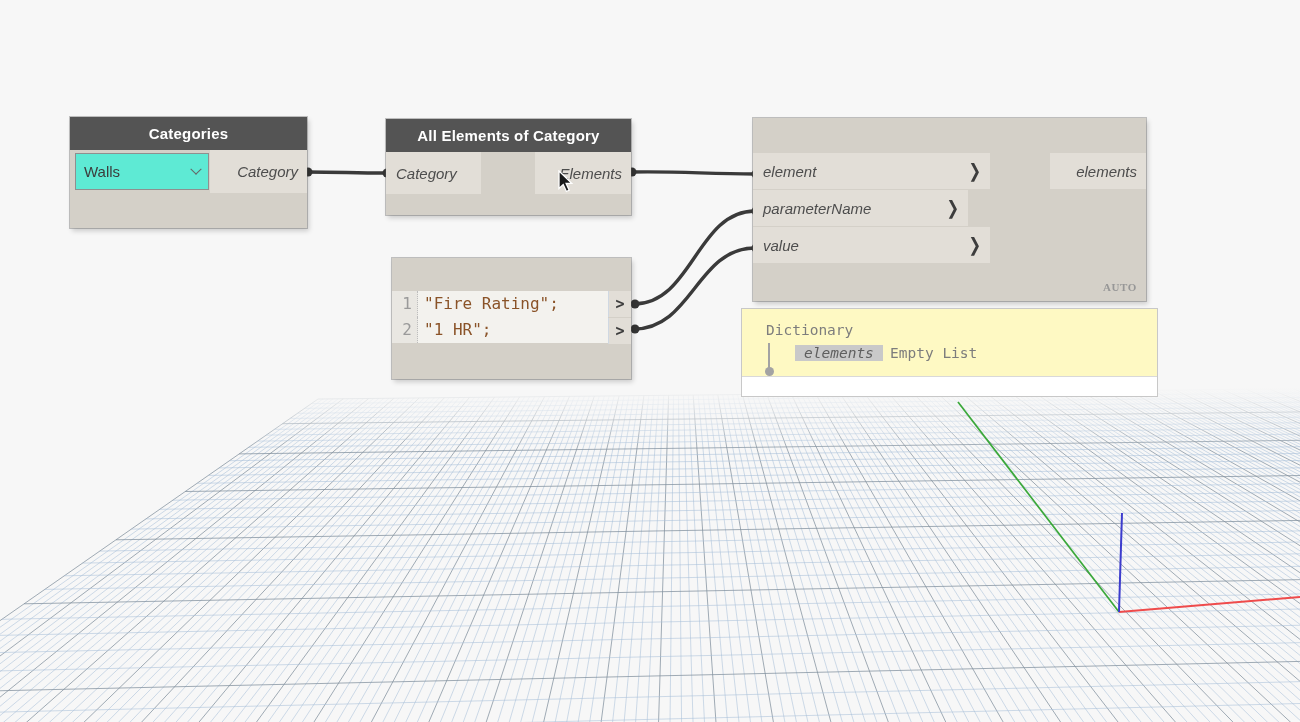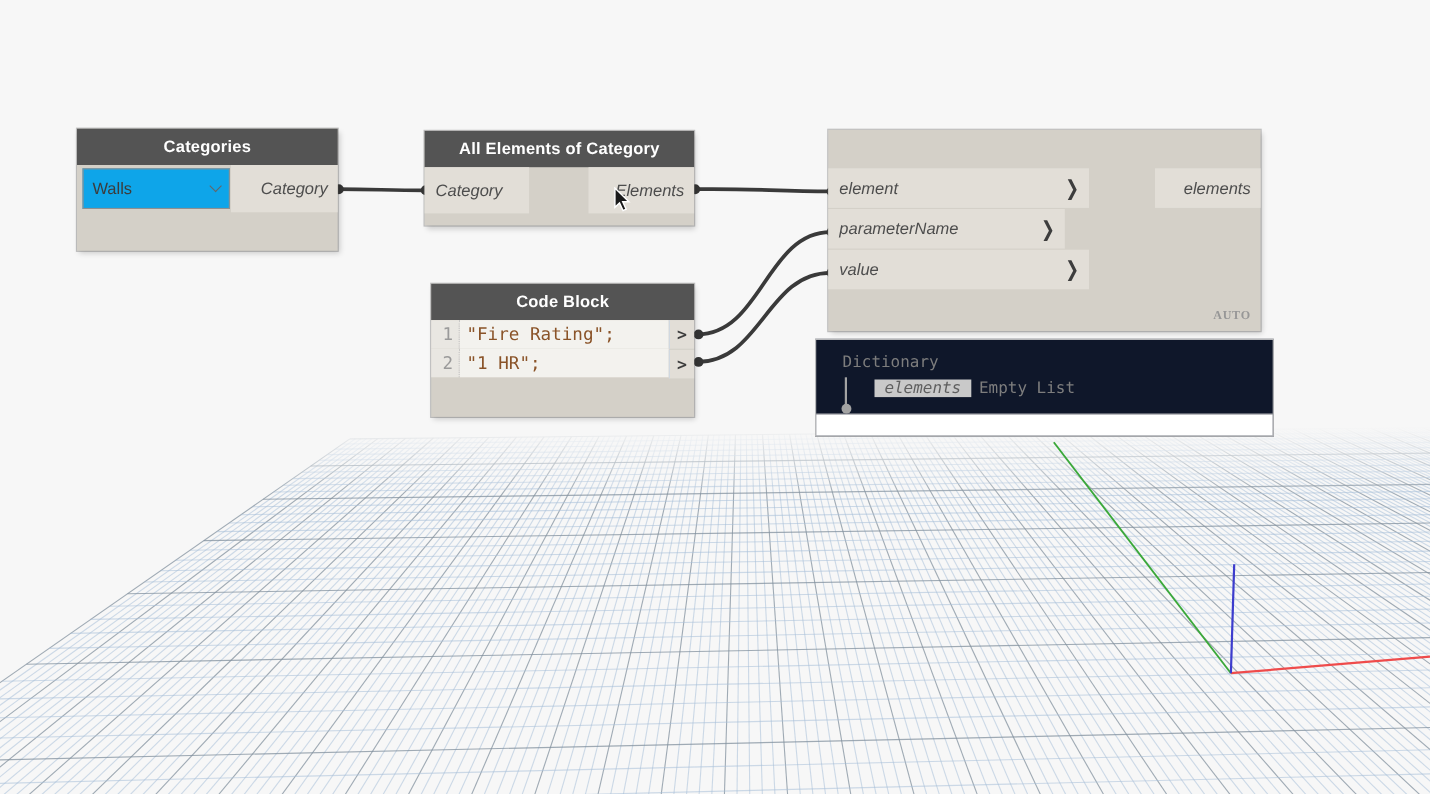--- a/index.html
+++ b/index.html
@@ -21,37 +21,37 @@
   .node-header{position:absolute;left:0;top:0;right:0;height:33px;background:var(--header);
         color:var(--header-text);font-weight:bold;font-size:15px;display:flex;align-items:center;
         justify-content:center;letter-spacing:.2px;}
   .pbox{position:absolute;background:var(--port);color:var(--port-text);font-size:15px;
         display:flex;align-items:center;font-style:italic;}
   .pbox.in{justify-content:flex-start;padding-left:10px;}
   .pbox.out{justify-content:flex-end;padding-right:9px;}
   .chev{margin-left:auto;font-family:"DejaVu Sans",sans-serif;font-weight:bold;color:#3d3d3d;
         font-size:15px;padding-right:9px;transform:scaleY(1.25);}
   
-  .dropdown{position:absolute;background:#0ea5e9;border:1px solid #8f8f8f;color:#3c3c3c;
+  .dropdown{position:absolute;background:#5eead4;border:1px solid #8f8f8f;color:#3c3c3c;
         font-size:15px;display:flex;align-items:center;padding:0 8px;}
   .caret{width:8px;height:8px;border-right:1.6px solid #666;border-bottom:1.6px solid #666;
         transform:rotate(45deg) translate(-2px,-2px);margin-left:auto;}
   
   .cb-row{position:absolute;display:flex;font-family:"DejaVu Sans Mono","Liberation Mono",monospace;
         font-size:16px;height:26px;line-height:26px;}
   .cb-num{width:26px;text-align:right;padding-right:5px;color:#9a9a9a;background:#e9e7e2;
         border-right:1px dotted #bdbdbd;}
   .cb-code{flex:1;background:#f3f2ee;color:var(--code-text);padding-left:6px;white-space:pre;}
   .cb-port{position:absolute;width:23px;height:26px;background:var(--port);color:#3d3d3d;
         font-family:"DejaVu Sans Mono","Liberation Mono",monospace;font-size:15px;font-weight:bold;
         display:flex;align-items:center;justify-content:center;border-left:1px solid #cfd8e2;}
   .auto-tag{position:absolute;right:9px;bottom:8px;color:#979797;font-size:11px;font-weight:bold;
         letter-spacing:.6px;font-family:Liberation Serif, serif;}
   
-  .bubble{position:absolute;background:#0f172a;border:1px solid #c8c8c8;
+  .bubble{position:absolute;background:#fef9c3;border:1px solid #c8c8c8;
         font-family:"DejaVu Sans Mono","Liberation Mono",monospace;color:#7d7d7d;font-size:14.5px;}
   .bubble-main{position:absolute;left:0;top:0;right:0;height:68px;border-bottom:1px solid #d9d9d9;}
   .bubble-footer{position:absolute;left:0;bottom:0;right:0;height:19px;background:#fff;}
   .dict-label{position:absolute;left:24px;top:13px;}
   .pin{position:absolute;left:24px;top:34px;width:14px;height:34px;}
   .pin-line{position:absolute;left:2px;top:0;width:2px;height:26px;background:#a3a3a3;}
   .pin-dot{position:absolute;left:-1px;top:24px;width:9px;height:9px;border-radius:50%;background:#a3a3a3;}
   .dict-key{position:absolute;left:53px;top:36px;font-style:italic;background:#c9c9c9;color:#5f5f5f;
         padding:0 9px;}
   .dict-val{position:absolute;left:148px;top:36px;}
@@ -425,28 +425,27 @@
 
   <div class="node" style="left:70px;top:117px;width:237px;height:111px">
     <div class="node-header">Categories</div>
     <div class="dropdown" style="left:5px;top:36px;width:134px;height:37px">
       <span>Walls</span>
       <span class="caret"></span>
     </div>
     <div class="pbox out" style="left:140px;top:33px;width:97px;height:43px">Category</div>
   </div>
 
-  <div class="node" style="left:386px;top:119px;width:245px;height:86px">
+  <div class="node" style="left:386px;top:119px;width:245px;height:96px">
     <div class="node-header">All Elements of Category</div>
     <div class="pbox in" style="left:0px;top:33px;width:95px;height:42px">Category</div>
     <div class="pbox out" style="left:149px;top:33px;width:96px;height:42px">Elements</div>
   </div>
 
   <div class="node" style="left:392px;top:258px;width:239px;height:121px">
-    <div class="node-header">Code Block</div>
     <div class="cb-row" style="left:0;top:33px;width:216px">
       <span class="cb-num">1</span>
       <span class="cb-code">"Fire Rating";</span>
     </div>
     <div class="cb-row" style="left:0;top:59px;width:216px">
       <span class="cb-num">2</span>
       <span class="cb-code">"1 HR";</span>
     </div>
     <div class="cb-port" style="left:216px;top:33px">&gt;</div>
     <div class="cb-port" style="left:216px;top:60px">&gt;</div>

